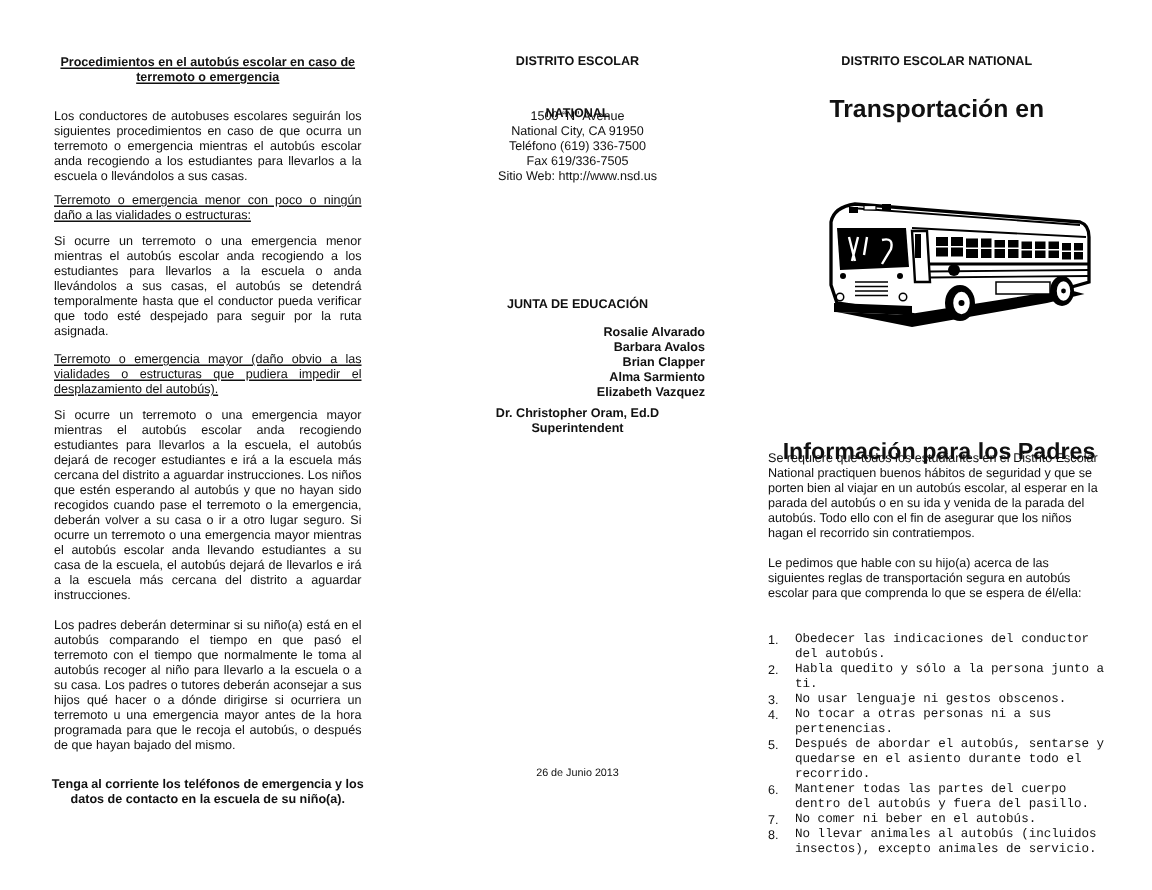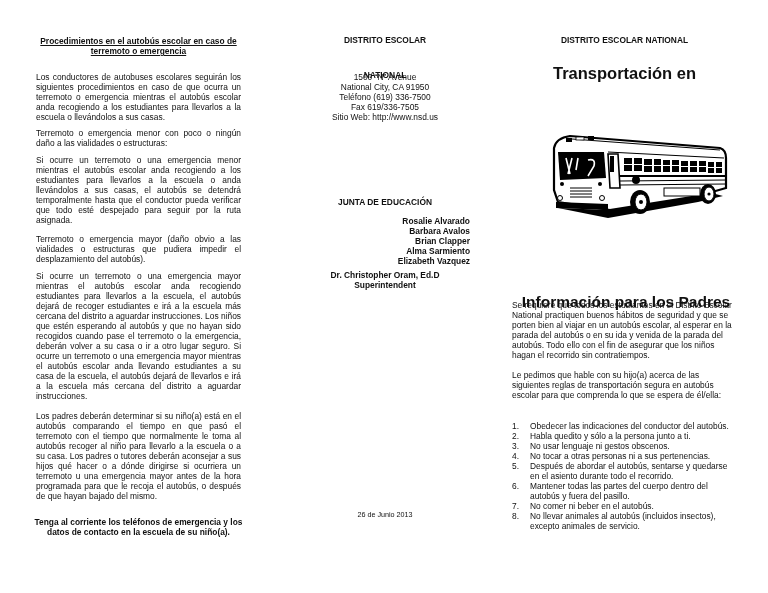--- a/index.html
+++ b/index.html
@@ -7,34 +7,34 @@
       width: 768px; height: 593px; position: relative; overflow: hidden;
       font-family: "Liberation Sans", sans-serif; color: #111111;
     }
     .col { position: absolute; top: 0; }
     .col1 { left: 36px; width: 205px; }
     .col2 { left: 300px; width: 170px; text-align: center; }
     .col3 { left: 512px; width: 225px; }
 
     .heading-u { font-size: 8.4px; font-weight: bold; text-decoration: underline; text-align: center; line-height: 10px; }
     .para { font-size: 8.4px; line-height: 10px; text-align: justify; }
-    .subhead-u { font-size: 8.4px; line-height: 10px; text-align: justify; }
+    .subhead-u { font-size: 8.4px; line-height: 10px; text-decoration: underline; text-align: justify; }
     .bold-center { font-size: 8.4px; font-weight: bold; text-align: center; line-height: 10px; }
 
     .abs { position: absolute; }
 
     .c2-text { font-size: 8.4px; line-height: 10px; }
     .c2-bold { font-size: 8.4px; line-height: 10px; font-weight: bold; }
 
     .big-title { font-size: 16.5px; font-weight: bold; text-align: center; line-height: 19px; }
     .info-title { font-size: 15.5px; font-weight: bold; text-align: center; }
     .list { margin: 0; padding: 0; list-style: none; font-size: 8.4px; line-height: 10px; }
     .list li { display: flex; }
     .list .num { width: 18px; flex: none; }
-    .list .txt { flex: 1; }
+    .list .txt { flex: 1; font-family: Liberation Mono, monospace; }
   </style>
 </head>
 <body>
 
 <div class="col col1">
   <div class="abs heading-u" style="top:36px; width:205px;">Procedimientos en el autobús escolar en caso de terremoto o emergencia</div>
   <div class="abs para" style="top:72px; width:205px;">Los conductores de autobuses escolares seguirán los siguientes procedimientos en caso de que ocurra un terremoto o emergencia mientras el autobús escolar anda recogiendo a los estudiantes para llevarlos a la escuela o llevándolos a sus casas.</div>
   <div class="abs subhead-u" style="top:128px; width:205px;">Terremoto o emergencia menor con poco o ningún daño a las vialidades o estructuras:</div>
   <div class="abs para" style="top:155px; width:205px;">Si ocurre un terremoto o una emergencia menor mientras el autobús escolar anda recogiendo a los estudiantes para llevarlos a la escuela o anda llevándolos a sus casas, el autobús se detendrá temporalmente hasta que el conductor pueda verificar que todo esté despejado para seguir por la ruta asignada.</div>
   <div class="abs subhead-u" style="top:234px; width:205px;">Terremoto o emergencia mayor (daño obvio a las vialidades o estructuras que pudiera impedir el desplazamiento del autobús).</div>

